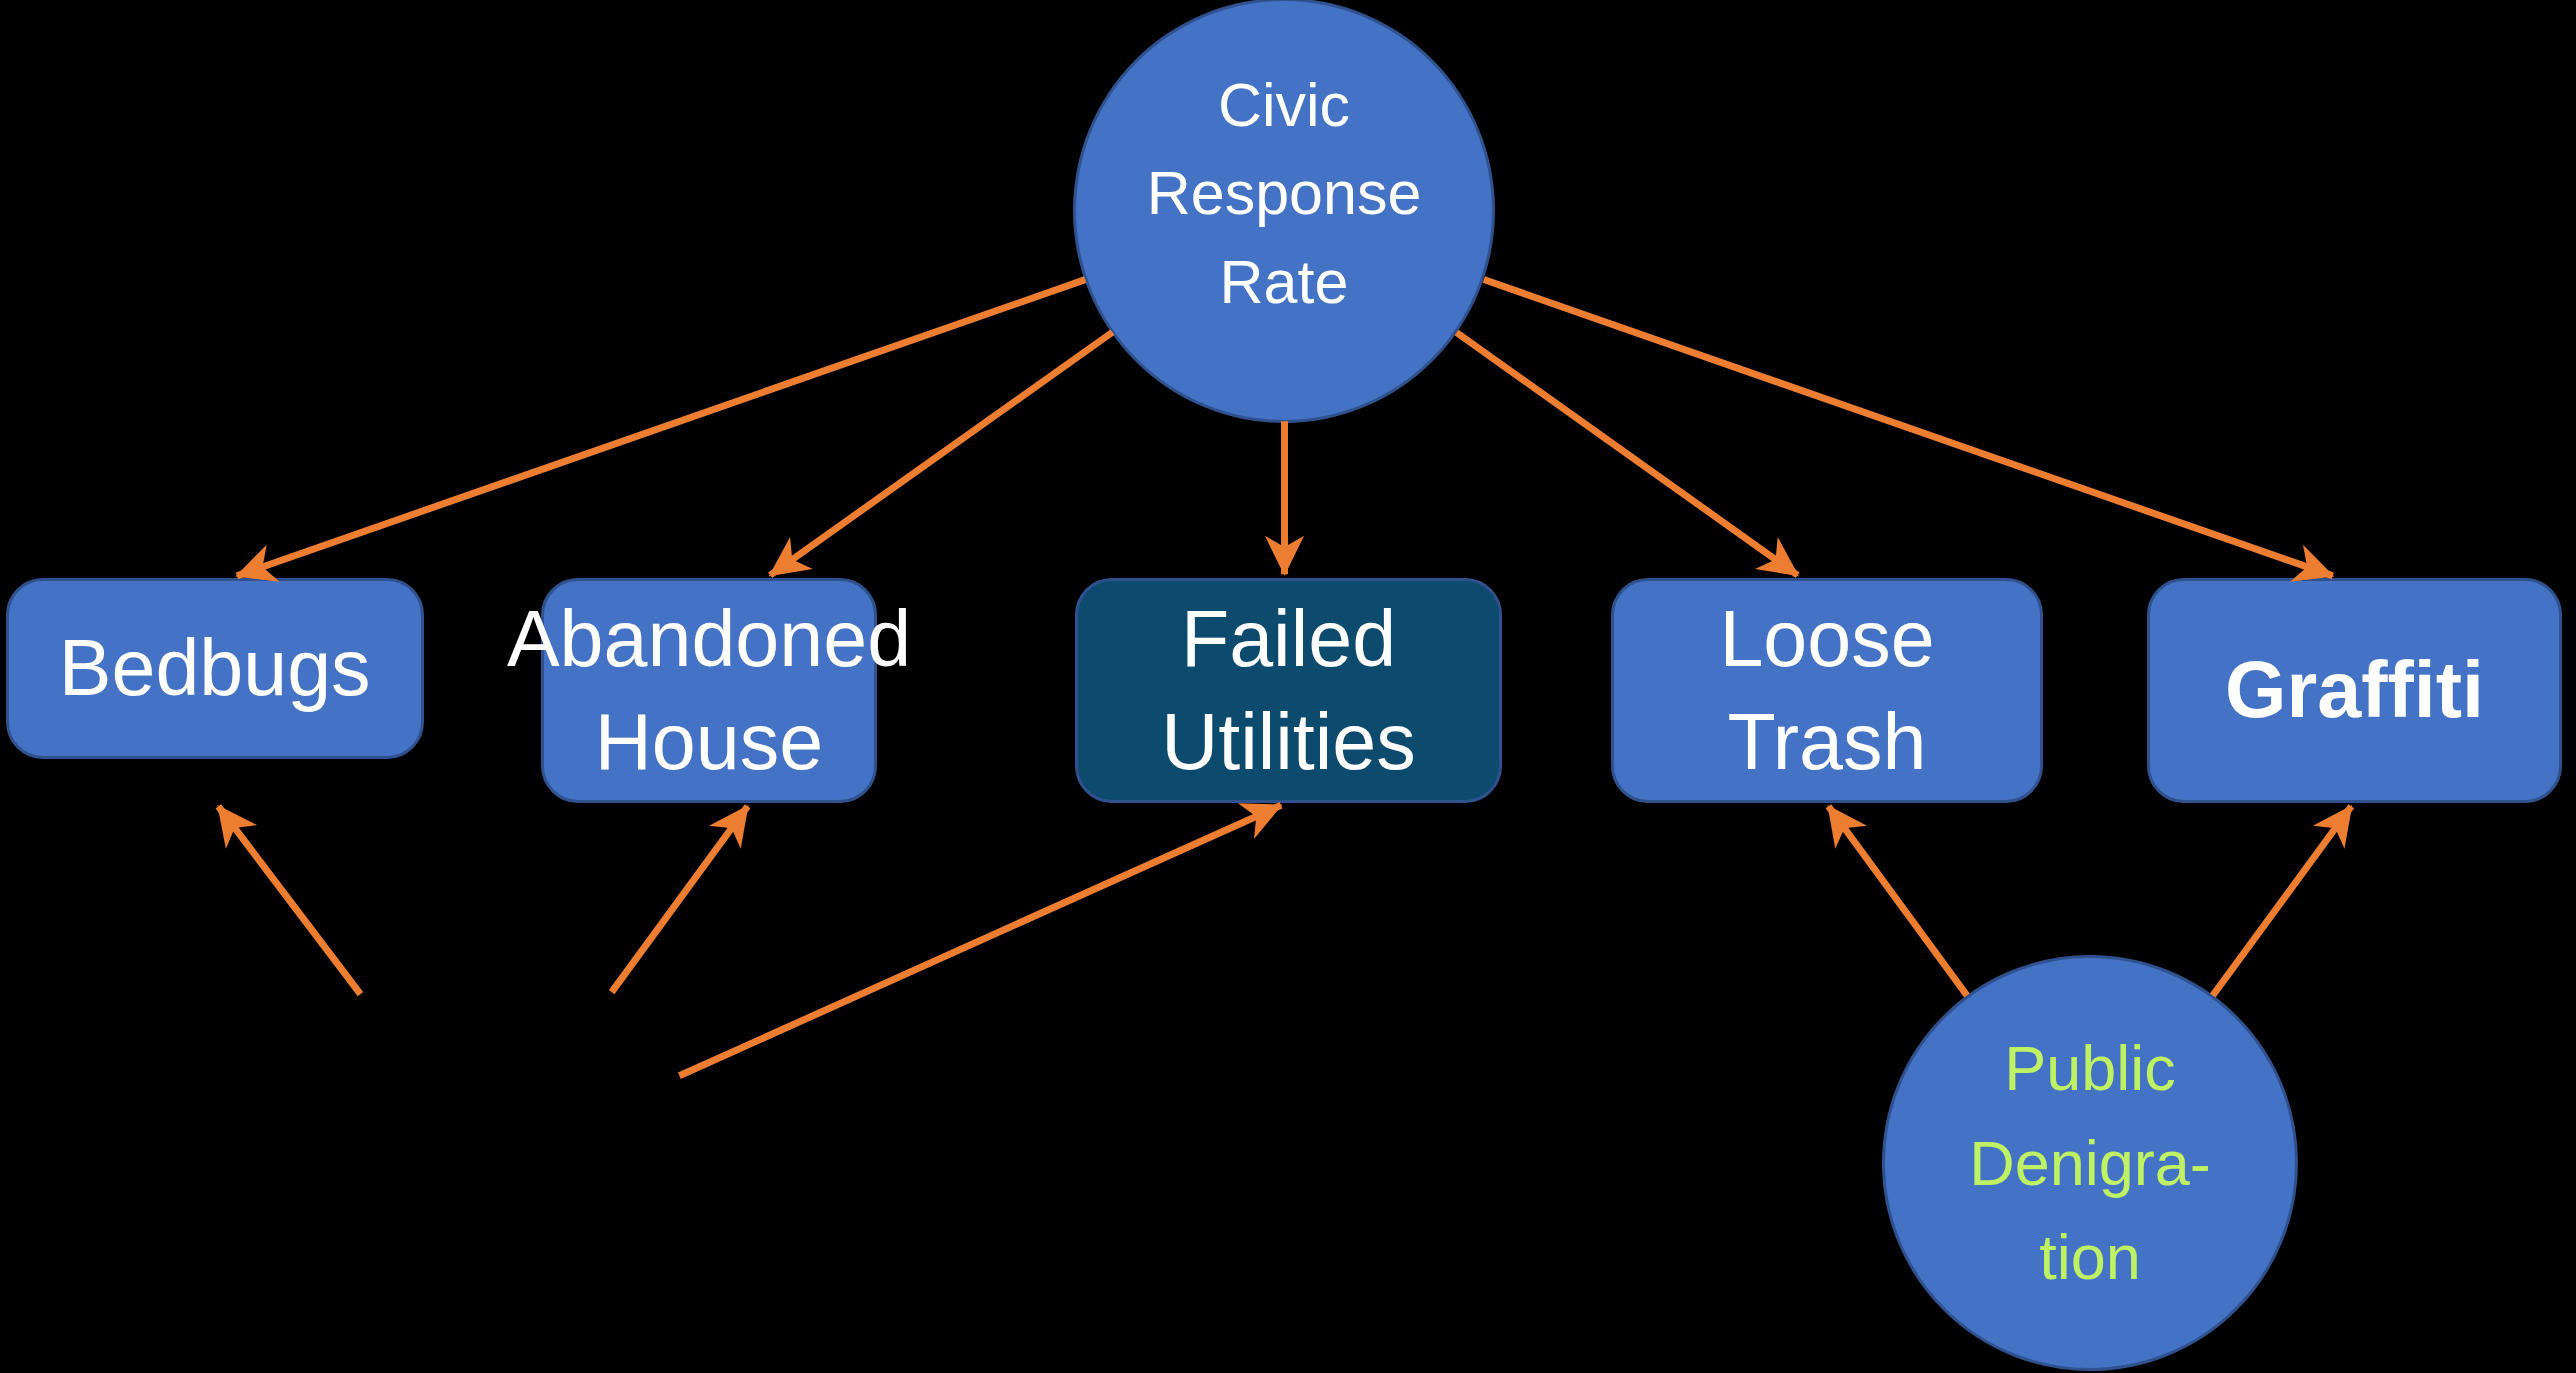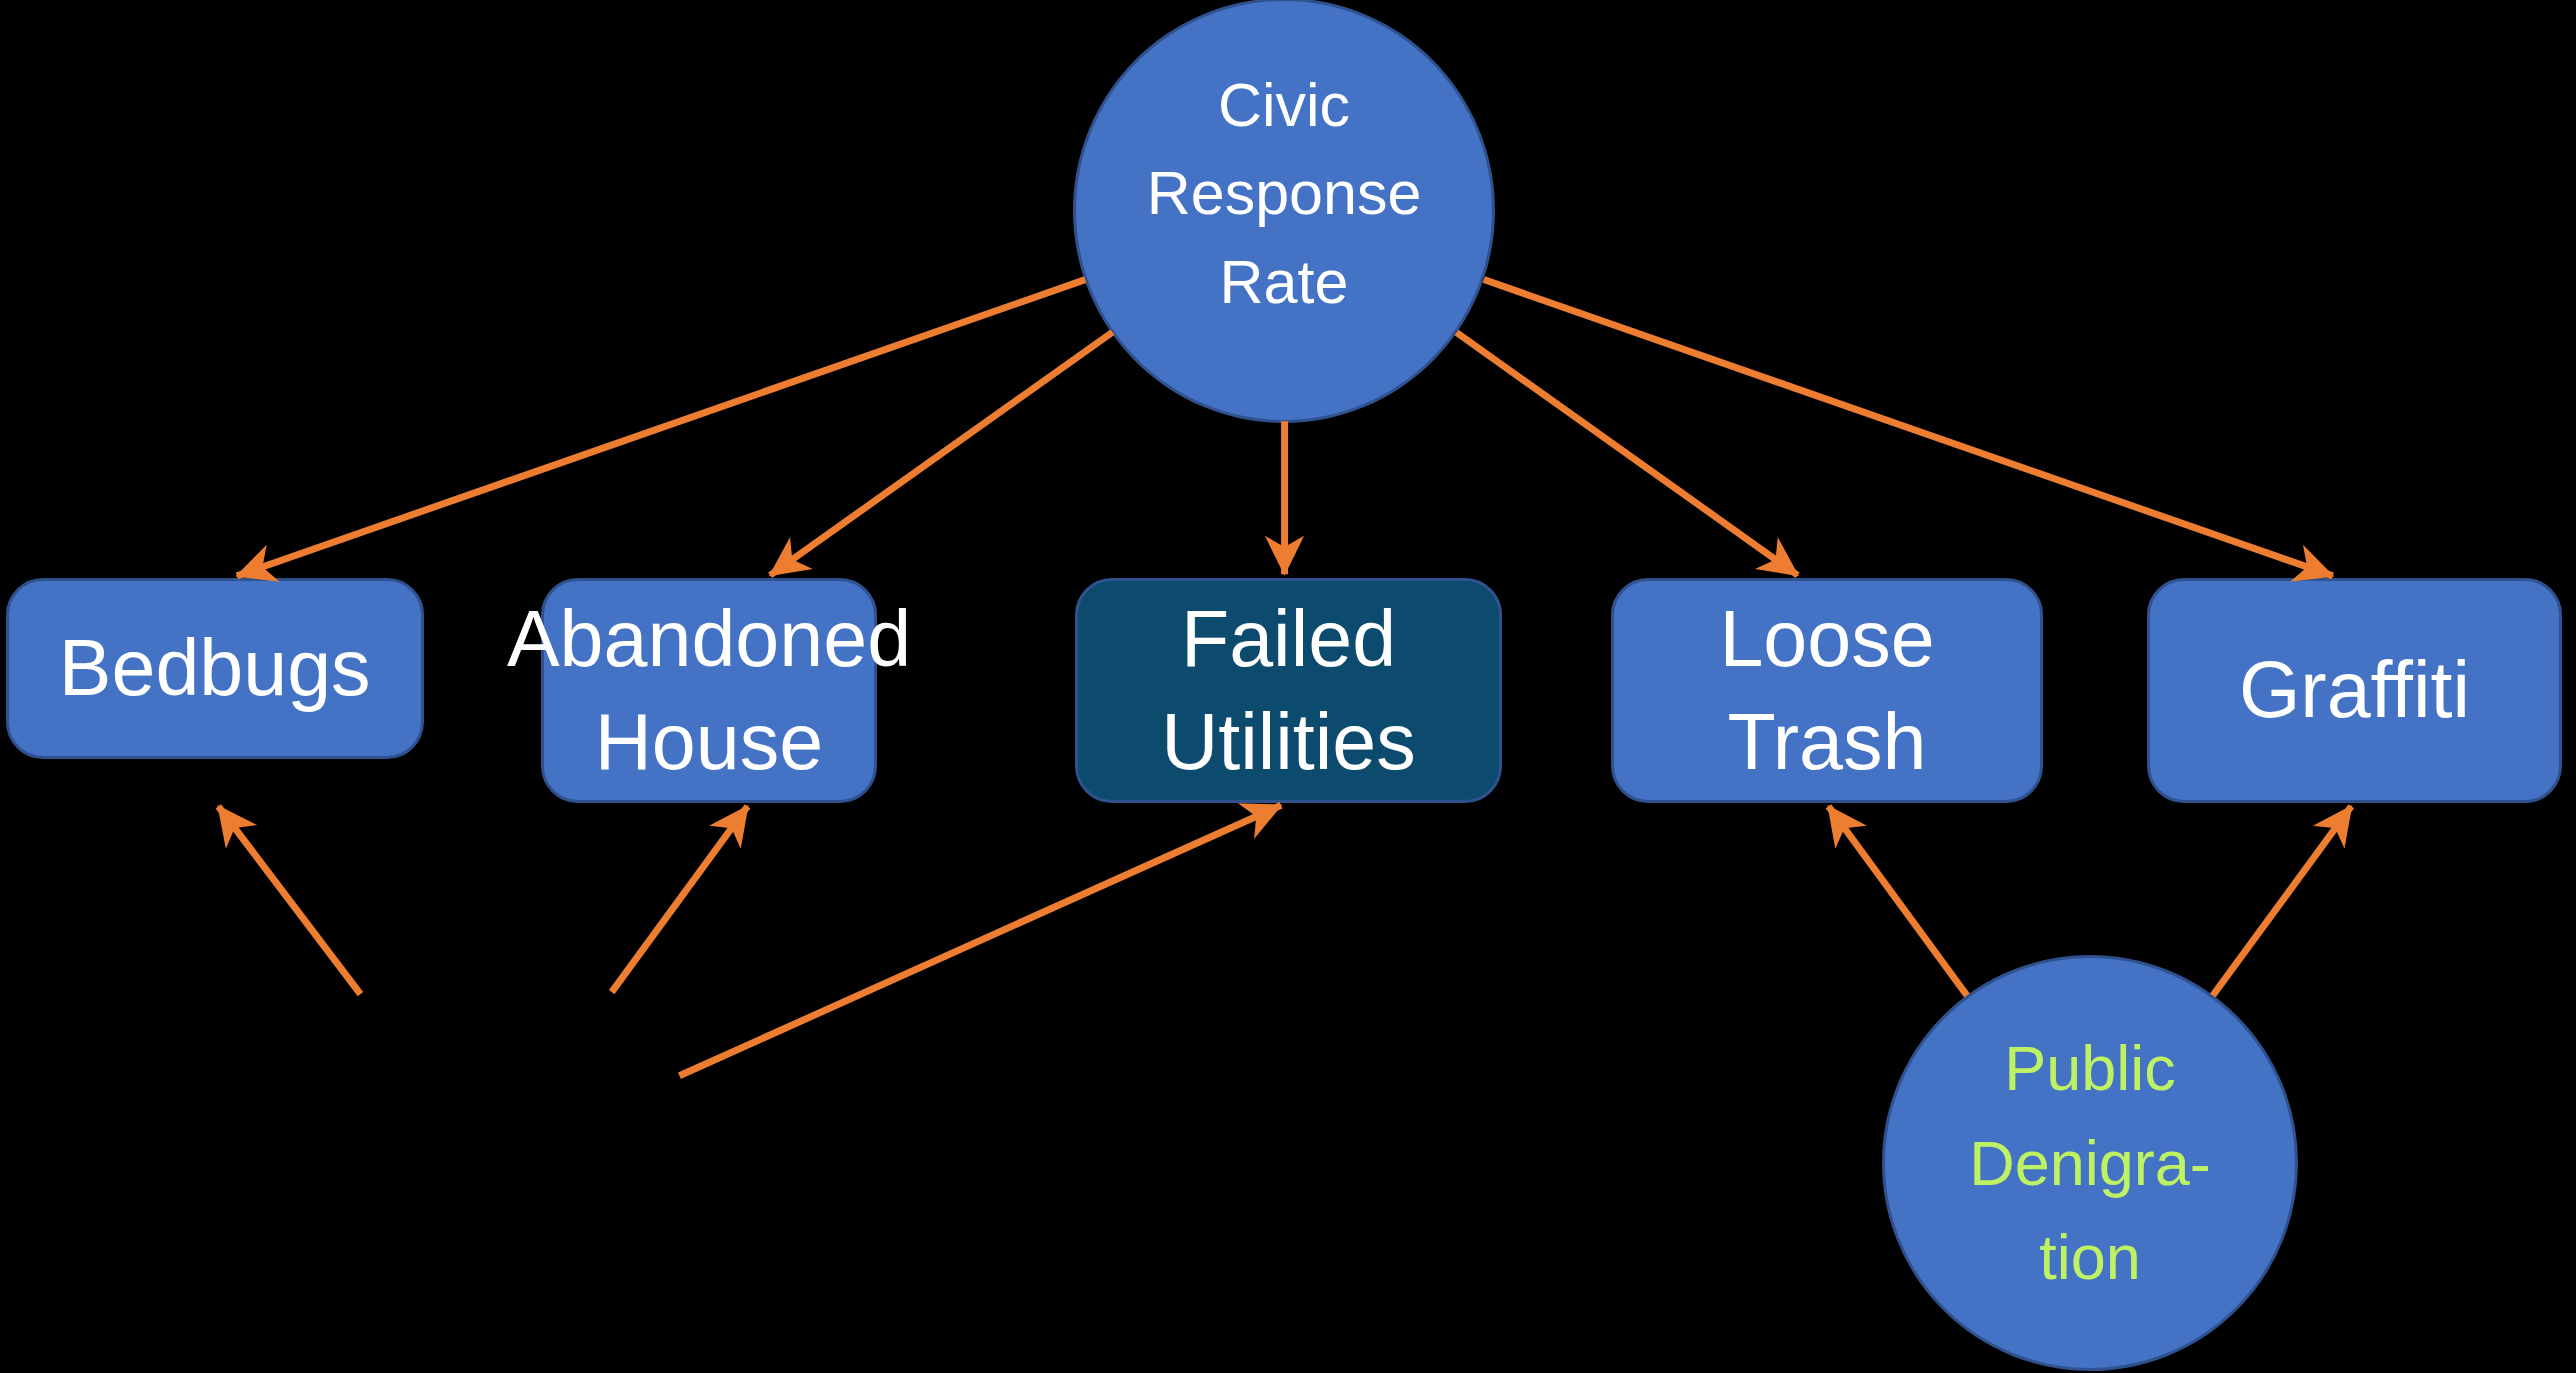--- a/index.html
+++ b/index.html
@@ -27,21 +27,21 @@
   .rounded-rect { border-radius: 37px; font-size: 79px; line-height: 1.3; }
 
   #node-civic-response-rate {
     left: 1073px; top: -2.5px; width: 422px; height: 425px;
     font-size: 61px; line-height: 1.45; padding-bottom: 33px;
   }
   #node-bedbugs            { left: 5.7px;    top: 578px; width: 418px; height: 181px; }
   #node-abandoned-house    { left: 541px;  top: 578px; width: 336px; height: 225px; }
   #node-failed-utilities   { left: 1075px; top: 578px; width: 427px; height: 225px; }
   #node-loose-trash        { left: 1611px; top: 578px; width: 432px; height: 225px; }
-  #node-graffiti           { left: 2147px; top: 578px; width: 415px; height: 225px; }
+  #node-graffiti           { left: 2147px; top: 578px; width: 415px; height: 225px; font-weight: bold; }
   #node-private-neglect {
     left: 277px; top: 951px; width: 421px; height: 421px;
     font-size: 68px; line-height: 1.5;
   }
   #node-public-denigration {
     left: 1882px; top: 955px; width: 416px; height: 416px;
     font-size: 63px; line-height: 1.5;
   }
   #arrow-layer {
     position: absolute;

